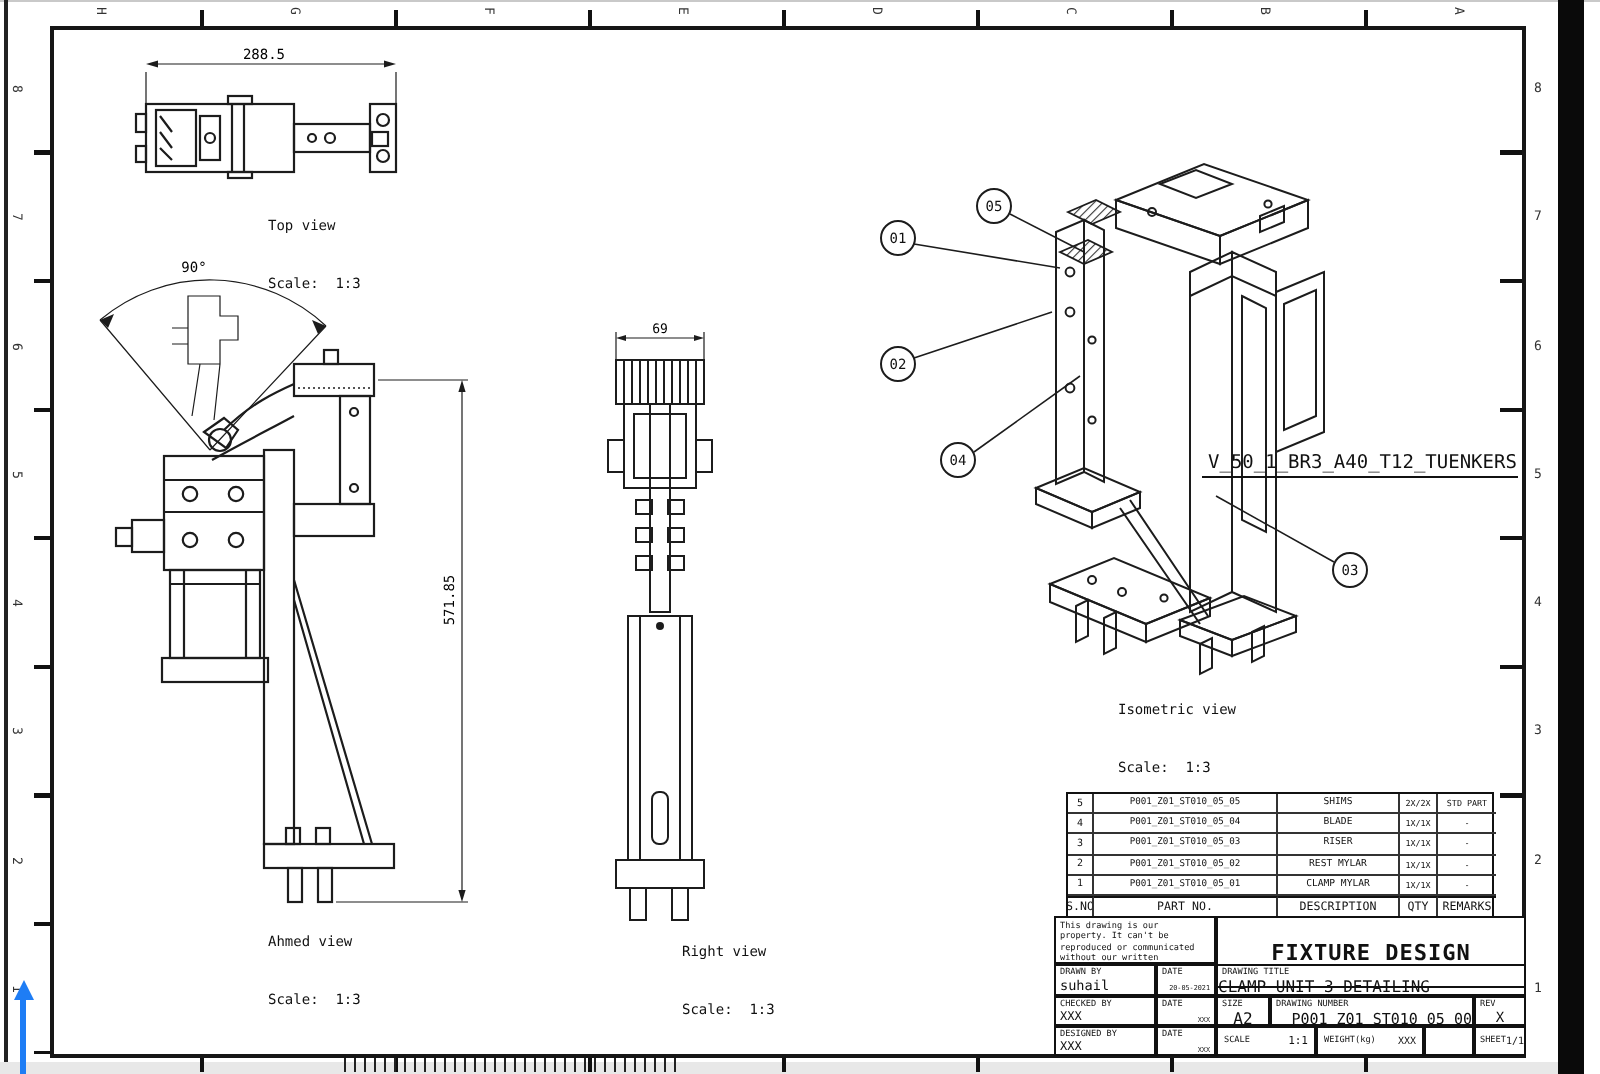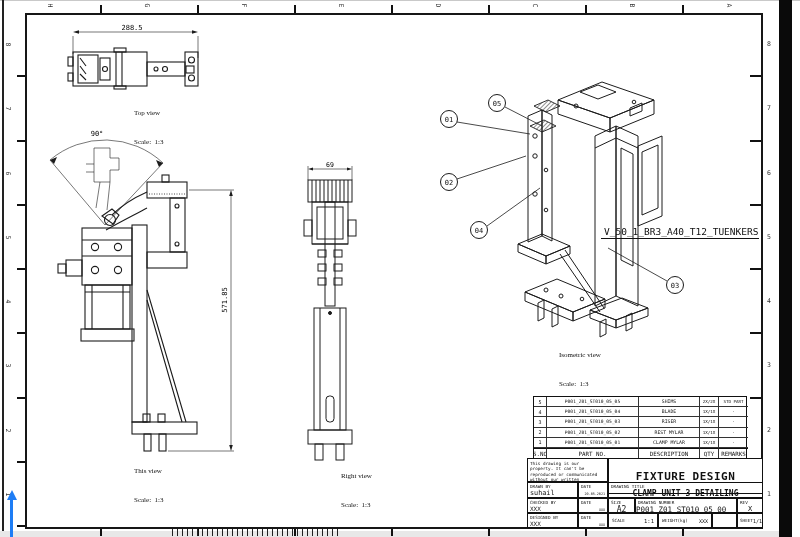--- a/index.html
+++ b/index.html
@@ -18,21 +18,21 @@
   .left-ticks{position:absolute;left:17px;top:13px;width:10px;height:514px;
     background:repeating-linear-gradient(to bottom,transparent 0 62.2px,#111 62.2px 64.3px);}
   .right-ticks{position:absolute;left:750px;top:13px;width:11px;height:514px;
     background:repeating-linear-gradient(to bottom,transparent 0 62.2px,#111 62.2px 64.3px);}
   .bottom-ticks{position:absolute;left:5px;top:529px;width:756px;height:7px;
     background:repeating-linear-gradient(to right,transparent 0 95px,#111 95px 97px);}
   .bottom-comb{position:absolute;left:172px;top:529px;width:170px;height:7px;
     background:repeating-linear-gradient(to right,#222 0 1px,transparent 1px 5px);}
   
   svg.view{position:absolute;overflow:visible;}
-  .view-label{position:absolute;font-size:7px;line-height:9.5px;white-space:pre;color:#111;font-family:Liberation Serif, serif;}
+  .view-label{position:absolute;font-size:7px;line-height:9.5px;white-space:pre;color:#111;}
   .clamp-ref{position:absolute;left:601px;top:226px;font-size:9.5px;letter-spacing:0;
     border-bottom:1px solid #111;padding:0 1px 1px 3px;white-space:pre;}
   
   .ptable{position:absolute;left:533px;top:396px;width:214px;display:grid;
     grid-template-columns:13px 92px 61px 19px 29px;
     grid-template-rows:10.2px 10.2px 10.2px 10.2px 10.2px 11.5px;
     border:1px solid #111;box-sizing:border-box;background:#fff;}
   .ptable>div{border-right:1px solid #333;border-bottom:1px solid #333;display:flex;
     align-items:center;justify-content:center;font-size:4.6px;overflow:hidden;white-space:nowrap;}
   .ptable>div:nth-child(5n){border-right:none;}
@@ -168,21 +168,21 @@
     </g>
 
     <g fill="none" stroke="#1c1c1c" stroke-width="0.6">
       <path d="M149,70 H194 M128,331 H194 M191,76 V325"></path>
     </g>
     <polygon points="191,70 189.2,76 192.8,76" fill="#1c1c1c"></polygon>
     <polygon points="191,331 189.2,325 192.8,325" fill="#1c1c1c"></polygon>
     <text x="187" y="180" text-anchor="middle" transform="rotate(-90 187 180)" style="font-size:7px">571.85</text>
   </svg>
   <div class="view-label" style="left:134px;top:448px">
-    <div>This view</div>
+    <div>Ahmed view</div>
     <div>Scale:  1:3</div>
   </div>
 
   <svg class="view" style="left:292px;top:160px" width="80" height="302" viewBox="0 0 80 302">
     <g fill="none" stroke="#1c1c1c" stroke-width="0.6">
       <path d="M16,6 V20 M60,6 V20 M21,9 H55"></path>
     </g>
     <polygon points="16,9 21,7.5 21,10.5" fill="#1c1c1c"></polygon>
     <polygon points="60,9 55,7.5 55,10.5" fill="#1c1c1c"></polygon>
     <text x="38" y="6.5" text-anchor="middle" style="font-size:6.5px">69</text>
@@ -370,30 +370,30 @@
       <div class="lbl">DESIGNED BY</div>
       <div style="font-size:6px;padding-left:2px">XXX</div>
     </div>
     <div class="cell" style="left:51px;top:55px;width:30px;height:15px">
       <div class="lbl">DATE</div>
       <div style="font-size:3.4px;text-align:right;padding-right:2px;margin-top:3px">XXX</div>
     </div>
 
     <div class="cell" style="left:81px;top:24px;width:155px;height:16px">
       <div class="lbl">DRAWING TITLE</div>
-      <div style="font-size:8px;font-weight:bold;text-align:center">CLAMP UNIT 3 DETAILING</div>
+      <div style="font-size:8px;font-weight:normal;">CLAMP UNIT 3 DETAILING</div>
     </div>
 
     <div class="cell" style="left:81px;top:40px;width:27px;height:15px">
       <div class="lbl">SIZE</div>
       <div style="font-size:8px;text-align:center">A2</div>
     </div>
     <div class="cell" style="left:108px;top:40px;width:102px;height:15px">
       <div class="lbl">DRAWING NUMBER</div>
-      <div style="font-size:7.5px;text-align:left">P001 Z01 ST010 05 00</div>
+      <div style="font-size:7.5px;text-align:right">P001 Z01 ST010 05 00</div>
     </div>
     <div class="cell" style="left:210px;top:40px;width:26px;height:15px">
       <div class="lbl">REV</div>
       <div style="font-size:7px;text-align:center">X</div>
     </div>
 
     <div class="cell" style="left:81px;top:55px;width:50px;height:15px;display:flex;align-items:center;justify-content:space-between;padding:0 3px">
       <span class="lbl" style="padding:0">SCALE</span>
       <span style="font-size:5.5px">1:1</span>
     </div>

